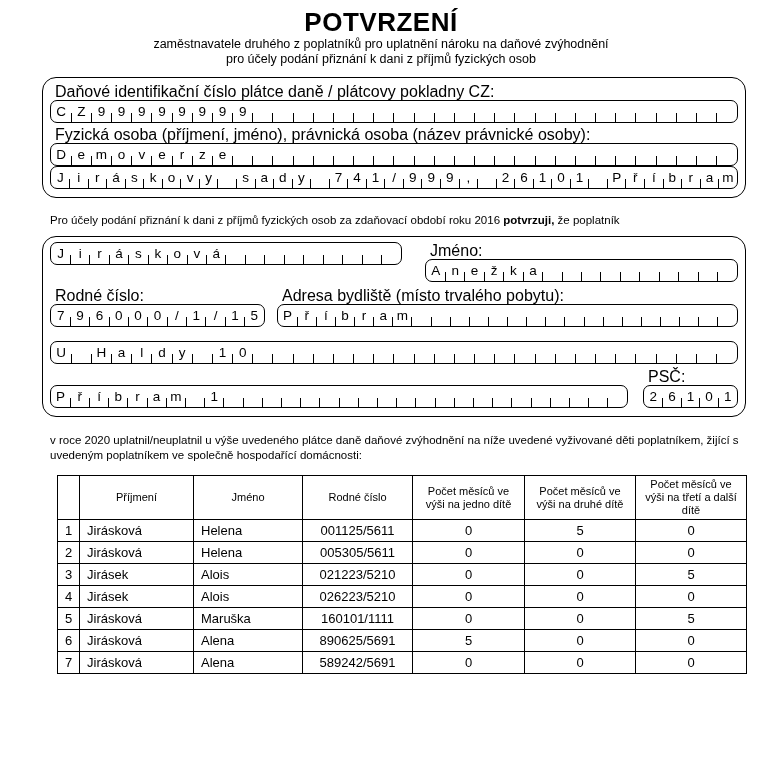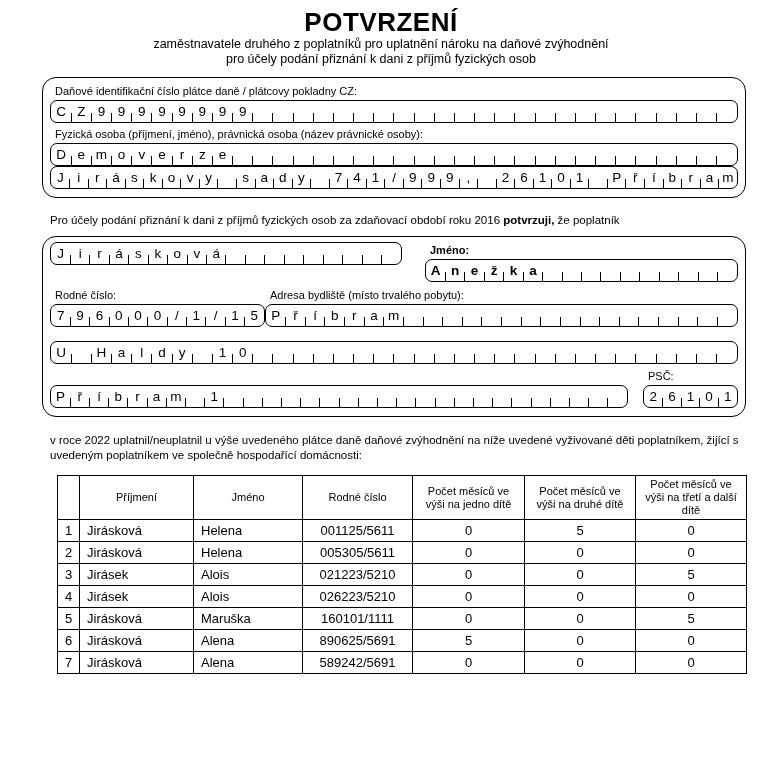--- a/index.html
+++ b/index.html
@@ -41,21 +41,21 @@
     width: 704px;
     border: 1px solid #000;
     border-radius: 14px;
     background: #fff;
     padding: 5px 7px 8px 7px;
   }
   .box1 { margin-top: 10px; }
   .box2 { margin-top: 8px; }
 
   .field-label {
-    font-size: 11px;
+    font-size: 16px;
     line-height: 13px;
     padding: 2px 0 2px 5px;
     white-space: nowrap;
   }
 
   
   .comb {
     border: 1.4px solid #000;
     border-radius: 7px;
     height: 23px;
@@ -88,23 +88,23 @@
     width: 700px;
     font-size: 11.5px;
     line-height: 15px;
   }
   .para b { font-weight: bold; }
 
   
   .field-row { display: flex; }
   .fr-gap5 { margin-top: 5px; }
   .col-surname { width: 352px; }
-  .col-firstname { flex: 1; margin-left: 23px; font-weight: bold; }
+  .col-firstname { flex: 1; margin-left: 23px; }
   .col-birthnum { width: 215px; }
-  .col-residence { flex: 1; }
+  .col-residence { flex: 1; margin-left: 12px; }
   .street-comb { margin-top: 14px; }
   .row-city {
     margin-top: 4px;
     display: flex;
     align-items: flex-end;
   }
   .col-city { width: 578px; }
   .col-psc { width: 95px; margin-left: auto; }
 
   
@@ -436,21 +436,21 @@
             <span class="comb-cell">2</span>
             <span class="comb-cell">6</span>
             <span class="comb-cell">1</span>
             <span class="comb-cell">0</span>
             <span class="comb-cell">1</span>
           </div>
       </div>
     </div>
   </div>
 
-  <p class="para" style="margin-top:16px;">v roce 2022 uplatnil/neuplatnil u výše uvedeného plátce daně daňové zvýhodnění na níže uvedené vyživované děti poplatníkem, žijící s uvedeným poplatníkem ve společně hospodařící domácnosti:</p>
+  <p class="para" style="margin-top:16px;">v roce 2020 uplatnil/neuplatnil u výše uvedeného plátce daně daňové zvýhodnění na níže uvedené vyživované děti poplatníkem, žijící s uvedeným poplatníkem ve společně hospodařící domácnosti:</p>
 
   <table class="children-table">
     <colgroup>
       <col style="width:22px">
         <col style="width:114px">
         <col style="width:109px">
         <col style="width:110px">
       <col style="width:112px">
         <col style="width:111px">
         <col style="width:111px">

